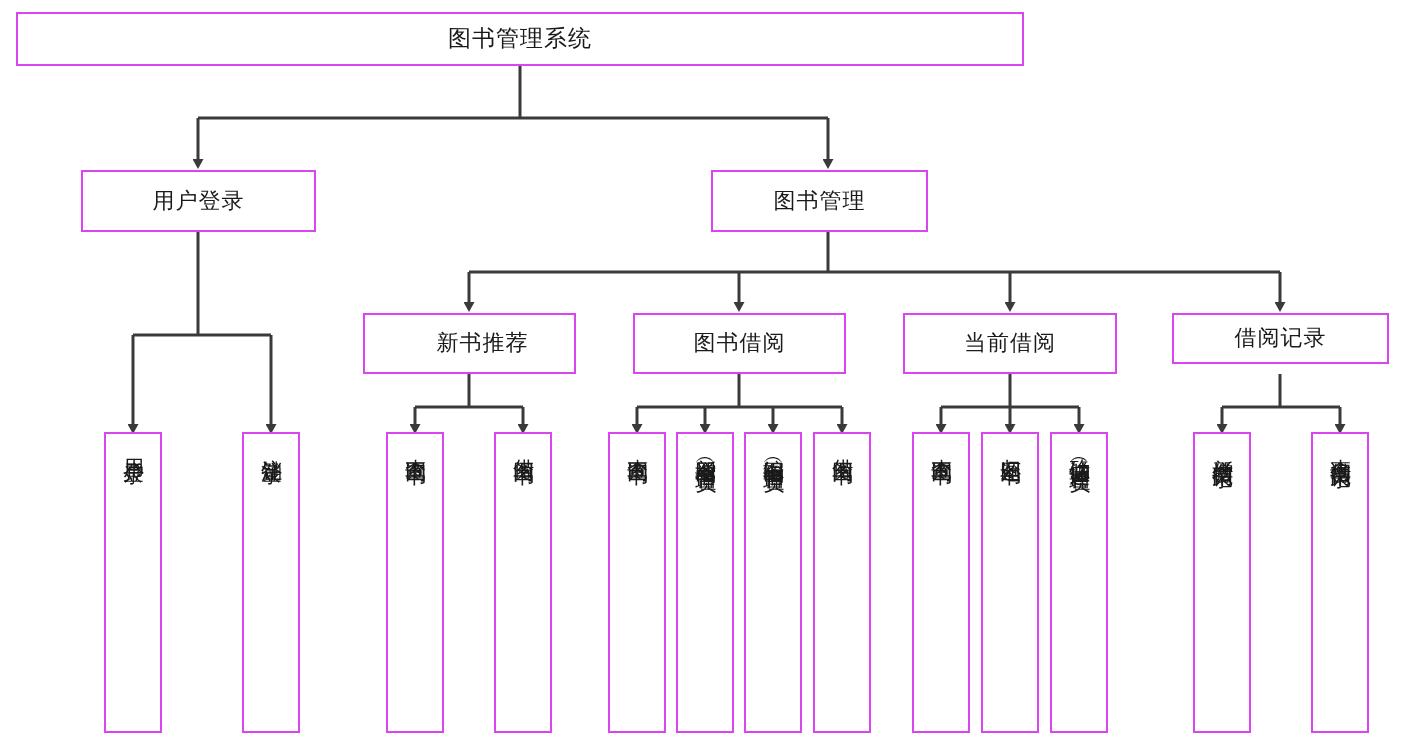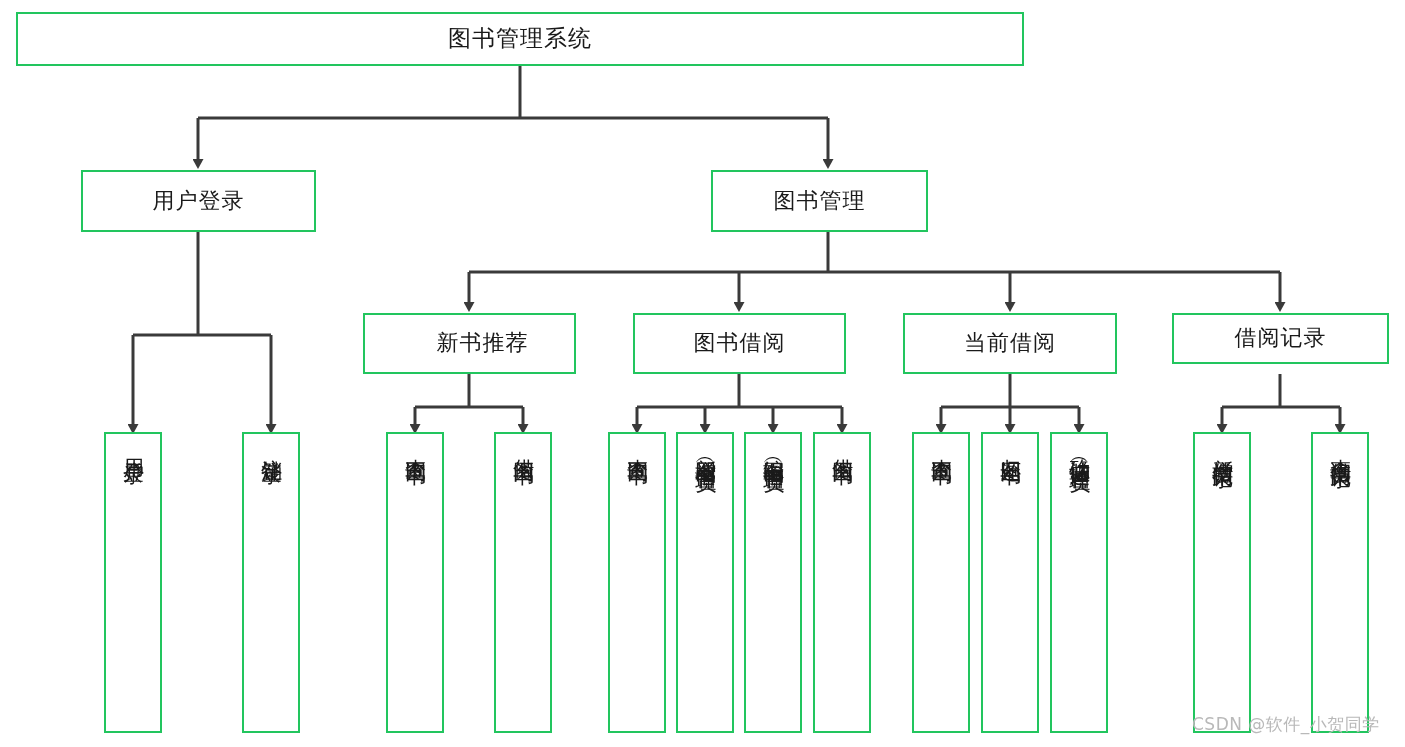--- a/index.html
+++ b/index.html
@@ -21,21 +21,21 @@
     position: absolute;
     left: 0;
     top: 0;
     width: 1405px;
     height: 747px;
     pointer-events: none;
   }
   .node {
     position: absolute;
     box-sizing: border-box;
-    border: 2px solid #22c55e;
+    border: 2px solid #d946ef;
     background: #ffffff;
     display: flex;
     align-items: center;
     justify-content: center;
     color: #1a1a1a;
   }
   .node.horiz {
     font-size: 22px;
     line-height: 1.2;
     letter-spacing: 1px;
@@ -169,15 +169,14 @@
     <span class="vtext">确认归还（管理员）</span>
   </div>
 
   <div class="node vert" style="left:1193px; top:432px; width:58px; height:301px;">
     <span class="vtext">新增借阅记录</span>
   </div>
   <div class="node vert" style="left:1311px; top:432px; width:58px; height:301px;">
     <span class="vtext">查询借阅记录</span>
   </div>
 
-  <div class="watermark">CSDN @软件_小贺同学</div>
 
 </div>
 
 </body></html>

